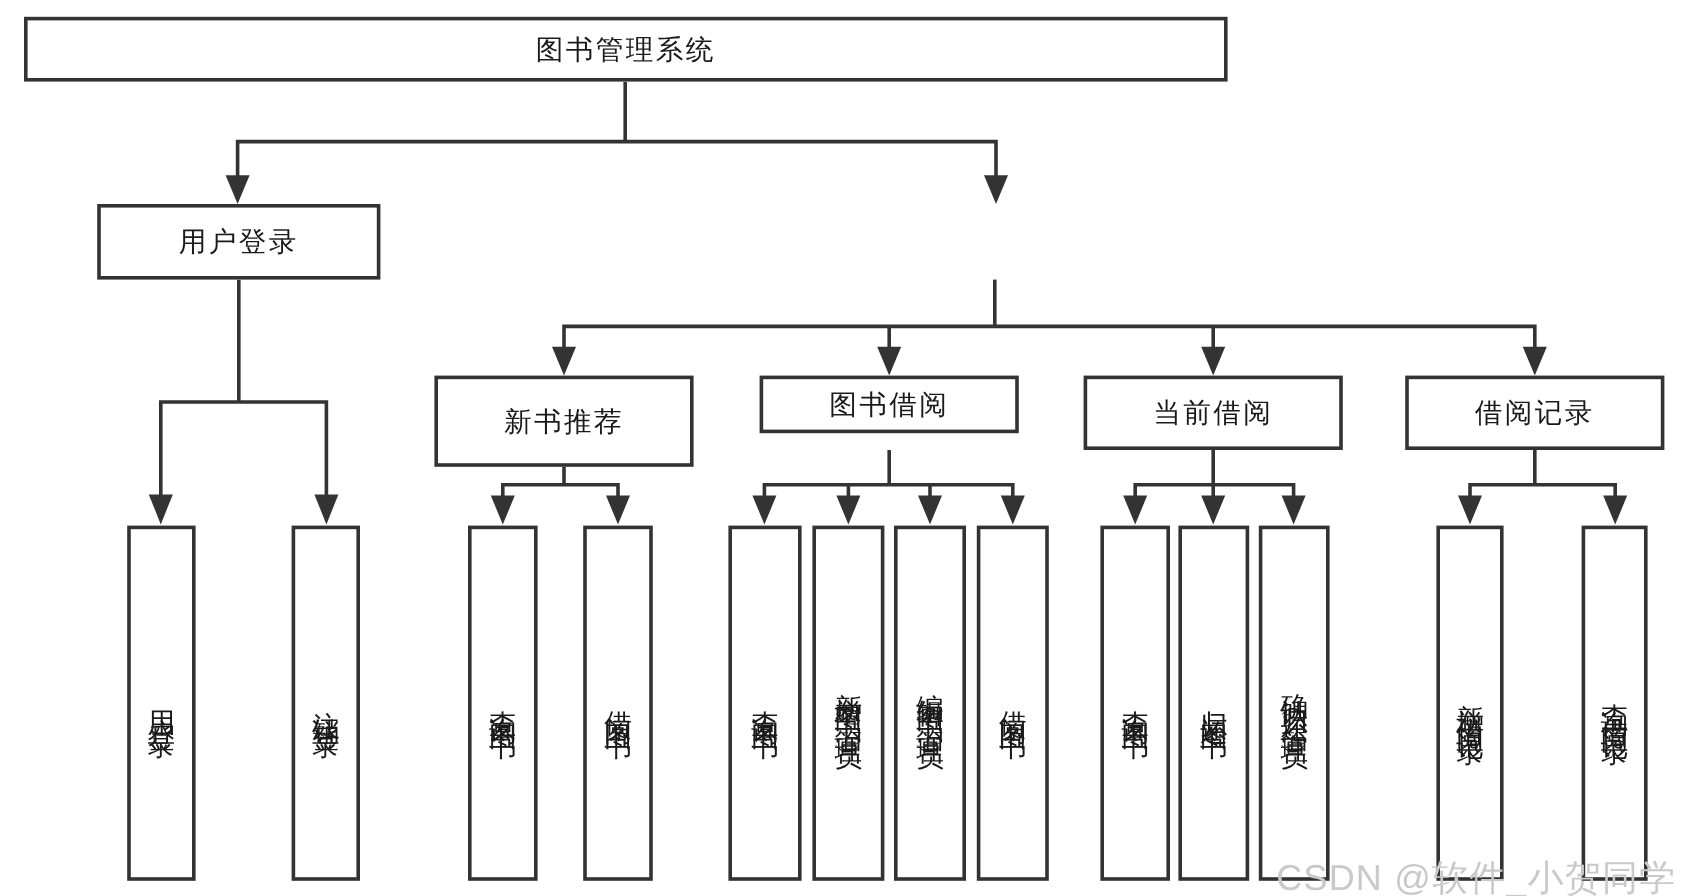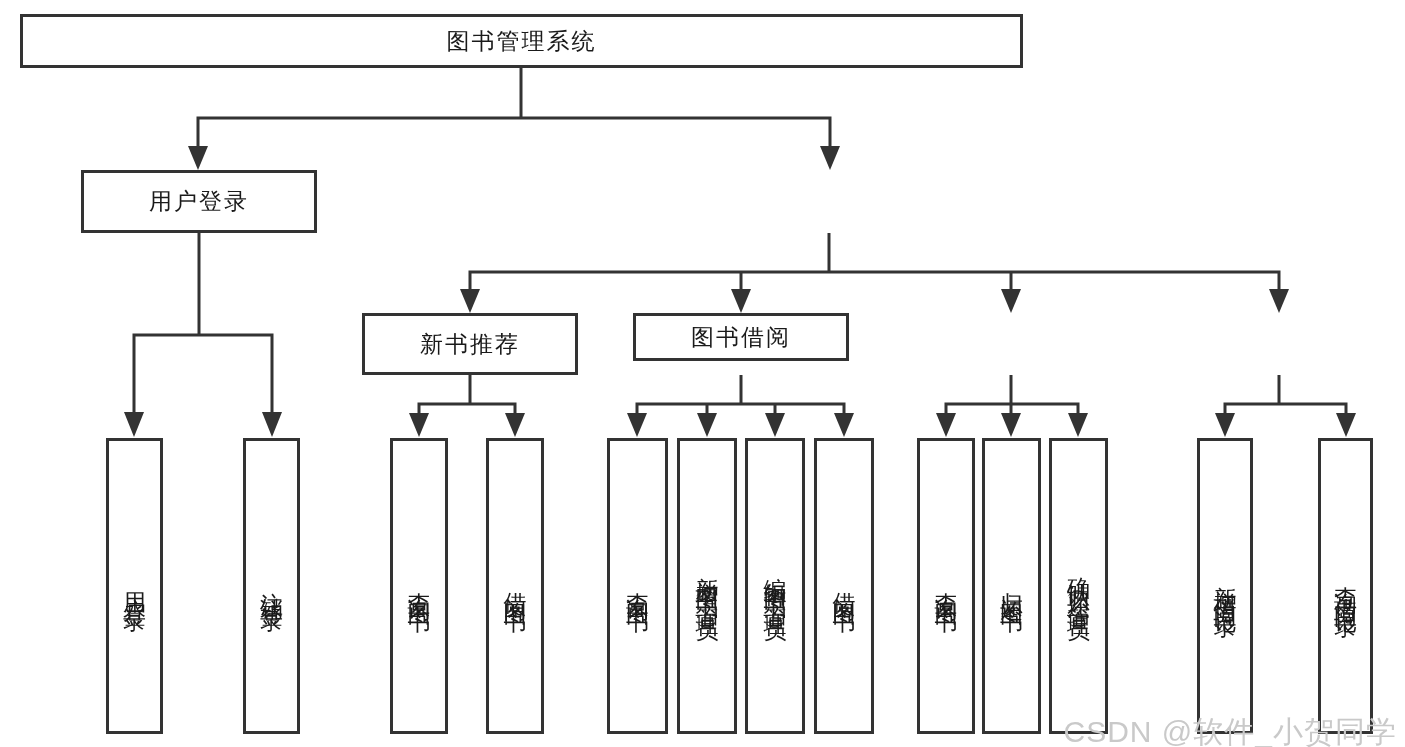--- a/index.html
+++ b/index.html
@@ -81,25 +81,31 @@
   </svg>
 
   <div class="node" style="left:20px;top:14px;width:1003px;height:54px">
     <span class="lbl">图书管理系统</span>
   </div>
 
   <div class="node" style="left:81px;top:170px;width:236px;height:63px">
     <span class="lbl">用户登录</span>
   </div>
 
-  <div class="node" style="left:362px;top:313px;width:216px;height:62px">
+  <div class="node" style="left:362px;top:313px;width:216px;height:76px">
     <span class="lbl">新书推荐</span>
   </div>
   <div class="node" style="left:633px;top:313px;width:216px;height:48px">
     <span class="lbl">图书借阅</span>
+  </div>
+  <div class="node" style="left:903px;top:313px;width:216px;height:62px">
+    <span class="lbl">当前借阅</span>
+  </div>
+  <div class="node" style="left:1171px;top:313px;width:216px;height:62px">
+    <span class="lbl">借阅记录</span>
   </div>
 
   <div class="node v" style="left:106px;top:438px;width:57px;height:296px">
     <span class="lbl">用户登录</span>
   </div>
   <div class="node v" style="left:243px;top:438px;width:57px;height:296px">
     <span class="lbl">注销登录</span>
   </div>
 
   <div class="node v" style="left:390px;top:438px;width:58px;height:296px">

